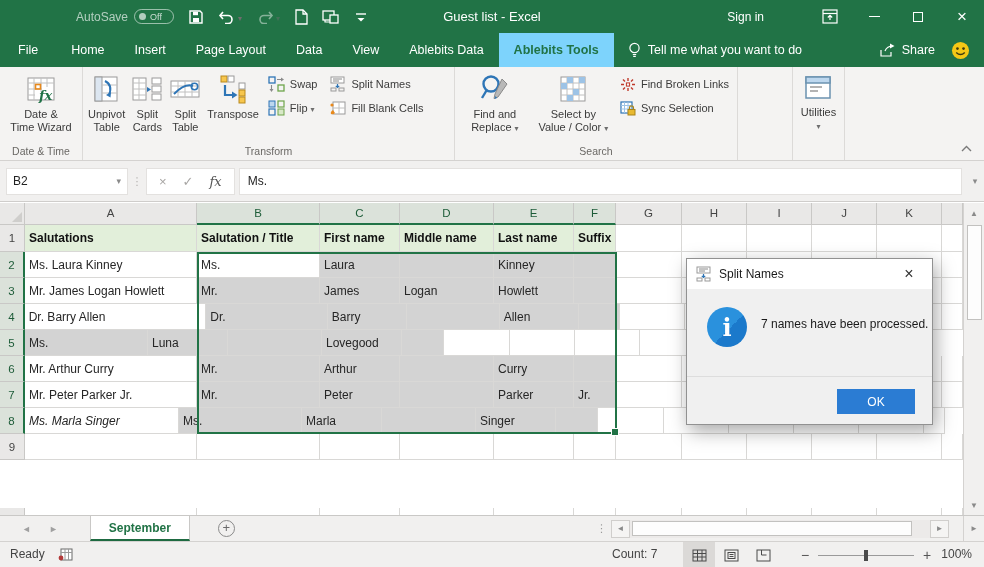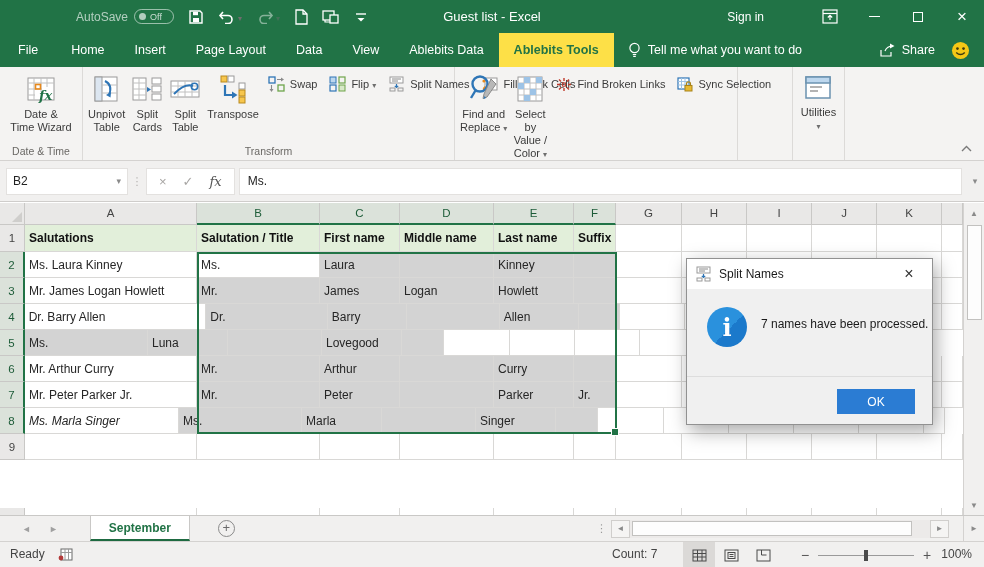--- a/index.html
+++ b/index.html
@@ -21,36 +21,36 @@
   .signin { font-size:12px; margin-right:44px; }
   .winbtn { width:44px; height:33px; display:flex; align-items:center; justify-content:center; color:#fff; font-size:13px; }
   .minglyph { width:11px; border-top:1px solid #fff; display:block; }
   .maxglyph { width:10px; height:10px; border:1px solid #fff; display:block; }
   .closeglyph::after { content:"×"; font-size:17px; line-height:1; }
   .ribbonopt svg { display:block; }
 
   
   .tabrow { position:absolute; left:0; top:33px; width:984px; height:34px; background:#217346; display:flex; align-items:stretch; color:#fff; }
   .rtab { padding:0 15px; display:flex; align-items:center; font-size:12.5px; }
-  .rtab.active { background:#fde047; color:#217346; font-weight:700; }
+  .rtab.active { background:#7dd3fc; color:#217346; font-weight:700; }
   .tellme { display:flex; align-items:center; gap:7px; padding:0 14px; font-size:12.5px; }
   .tr-right { position:absolute; right:0; top:0; height:34px; display:flex; align-items:center; gap:16px; padding-right:14px; }
   .share { display:flex; align-items:center; gap:6px; font-size:12.5px; }
   .smiley { width:19px; height:19px; }
 
   
   .ribbon { position:absolute; left:0; top:67px; width:984px; height:94px; background:#f4f3f2; border-bottom:1px solid #d4d2d0; display:flex; }
   .rgroup { border-right:1px solid #dcdad8; display:flex; flex-direction:column; height:93px; }
   .gbody { flex:1; display:flex; align-items:flex-start; padding:3px 2px 0 2px; }
   .glabel { height:16px; text-align:center; font-size:10.5px; color:#6a6865; line-height:14px; }
   .bigbtn { display:flex; flex-direction:column; align-items:center; padding:3px 3px 0 3px; color:#3b3b3b; font-size:11px; text-align:center; line-height:13px; }
   .bigbtn svg { margin-bottom:3px; }
   .caret::after { content:"▾"; font-size:8px; color:#6e6e6e; margin-left:3px; }
   .caret-only::after { content:"▾"; font-size:8px; color:#6e6e6e; }
-  .sstack { display:flex; flex-direction:row; padding-top:2px;text-align:right; }
+  .sstack { display:flex; flex-direction:column; padding-top:2px;text-align:right; }
   .sbtn { height:24px; display:flex; align-items:center; gap:5px; padding:0 6px; font-size:11px; color:#3b3b3b; white-space:nowrap; }
   .sbtn svg { flex:0 0 auto; }
   .collapse { position:absolute; right:12px; bottom:5px; color:#7a7a7a; }
 
   
   .fbar { position:absolute; left:0; top:161px; width:984px; height:41px; background:#f1f0ef; border-bottom:1px solid #cfcdcb; display:flex; align-items:center; padding:0 0 0 0; }
   .namebox { width:122px; height:27px; background:#fff; border:1px solid #e3e1df; margin-left:6px; display:flex; align-items:center; padding:0 6px; font-size:12px; color:#222; }
   .namebox .nb-caret { margin-left:auto; color:#8a8a8a; font-size:9px; }
   .fsep { width:18px; text-align:center; color:#b5b3b1; font-size:11px; letter-spacing:0; }
   .fbtns { display:flex; align-items:center; gap:16px; background:#fff; height:27px; padding:0 12px; border:1px solid #e3e1df; }

